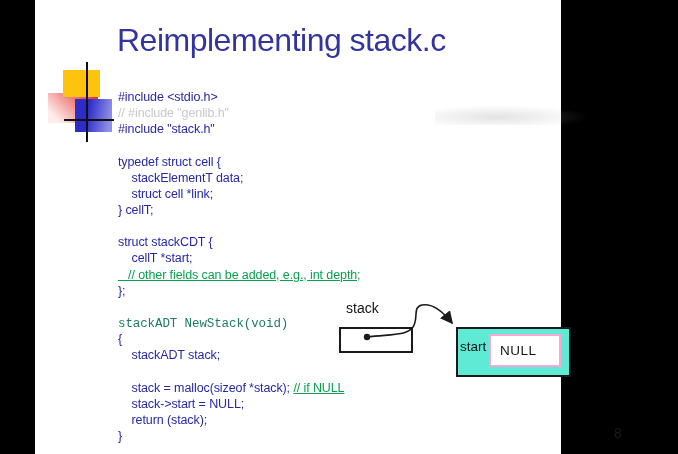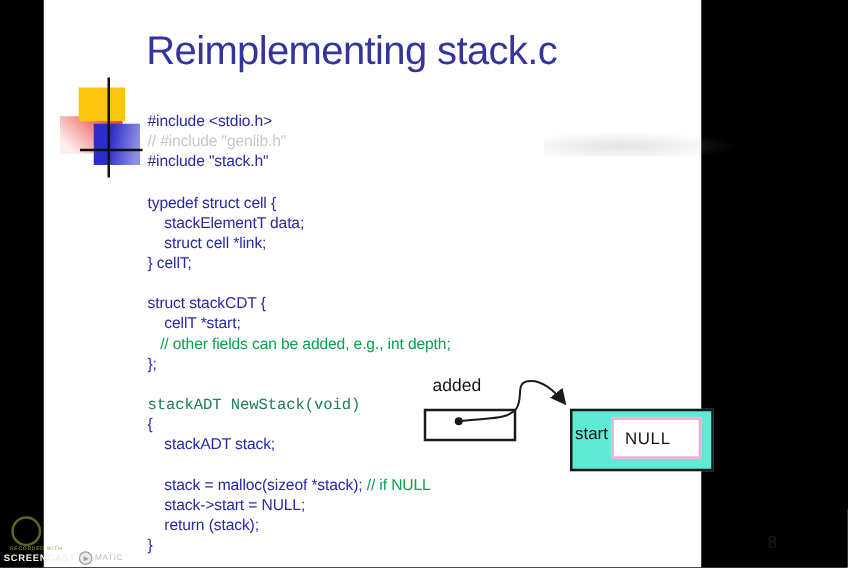--- a/index.html
+++ b/index.html
@@ -29,21 +29,21 @@
   #logo-vline{left:51px;top:62px;width:2px;height:80px;background:#101010;}
   #logo-hline{left:29px;top:119px;width:50px;height:2px;background:#101010;}
 
   
   #code-block{
     left:83px;top:89px;font-size:12.5px;line-height:16.15px;
     white-space:pre;letter-spacing:-0.1px;
   }
   .code-line{height:16.15px;}
   .seg-blue{color:var(--code-blue);}
-  .seg-green{color:var(--code-green);}
+  .seg-green{color:var(--code-green);text-decoration:underline;}
   .seg-teal{color:var(--code-teal);font-family:Liberation Mono, monospace;}
   .seg-ghost{color:var(--code-ghost);}
 
   
   #smudge{
     left:400px;top:105px;width:155px;height:20px;
     background:radial-gradient(ellipse at 40% 60%,rgba(175,175,180,0.35),rgba(255,255,255,0) 70%);
   }
 
   
@@ -103,21 +103,21 @@
       <div class="abs" id="logo-yellow"></div>
       <div class="abs" id="logo-blue"></div>
       <div class="abs" id="logo-vline"></div>
       <div class="abs" id="logo-hline"></div>
     </div>
 
     <div class="abs" id="smudge"></div>
 
     <div class="abs" id="code-block"><div class="code-line"><span class="seg-blue">#include &lt;stdio.h&gt;</span></div><div class="code-line"><span class="seg-ghost">// #include "genlib.h"</span></div><div class="code-line"><span class="seg-blue">#include "stack.h"</span></div><div class="code-line"> </div><div class="code-line"><span class="seg-blue">typedef struct cell {</span></div><div class="code-line"><span class="seg-blue">    stackElementT data;</span></div><div class="code-line"><span class="seg-blue">    struct cell *link;</span></div><div class="code-line"><span class="seg-blue">} cellT;</span></div><div class="code-line"> </div><div class="code-line"><span class="seg-blue">struct stackCDT {</span></div><div class="code-line"><span class="seg-blue">    cellT *start;</span></div><div class="code-line"><span class="seg-green">   // other fields can be added, e.g., int depth;</span></div><div class="code-line"><span class="seg-blue">};</span></div><div class="code-line"> </div><div class="code-line"><span class="seg-teal">stackADT NewStack(void)</span></div><div class="code-line"><span class="seg-blue">{</span></div><div class="code-line"><span class="seg-blue">    stackADT stack;</span></div><div class="code-line"> </div><div class="code-line"><span class="seg-blue">    stack = malloc(sizeof *stack); </span><span class="seg-green">// if NULL</span></div><div class="code-line"><span class="seg-blue">    stack-&gt;start = NULL;</span></div><div class="code-line"><span class="seg-blue">    return (stack);</span></div><div class="code-line"><span class="seg-blue">}</span></div></div>
 
-    <div class="abs" id="diag-stack-label">added</div>
+    <div class="abs" id="diag-stack-label">stack</div>
     <div class="abs" id="diag-stack-box"></div>
 
     <svg class="abs" id="diag-arrow-svg" viewBox="0 0 250 100">
       <defs>
         <marker id="ah" markerWidth="9" markerHeight="8" refX="7" refY="4" orient="auto">
           <path d="M0,0 L8,4 L0,8 z" fill="#1a1a1a"></path>
         </marker>
       </defs>
       <circle cx="37" cy="47" r="3.2" fill="#1a1a1a"></circle>
       <path d="M37,47 C62,44 76,46 83,37 C89,28 82,17 92,15 C103,13 114,23 122,33" fill="none" stroke="#1a1a1a" stroke-width="1.6" marker-end="url(#ah)"></path>
@@ -126,21 +126,14 @@
     <div class="abs" id="diag-outer-box">
       <div class="abs" id="diag-start-label">start</div>
       <div class="abs" id="diag-inner-box">
         <span id="diag-null-label">NULL</span>
       </div>
     </div>
 
     <div class="abs" id="page-number">8</div>
   </div>
 
-  <div id="watermark">
-    <div id="wm-circle"></div>
-    <div id="wm-recorded">RECORDED WITH</div>
-    <div id="wm-brand">SCREENCAST</div>
-    <div id="wm-o-icon"></div>
-    <div id="wm-suffix">MATIC</div>
-  </div>
 
 </div>
 
 </body></html>

